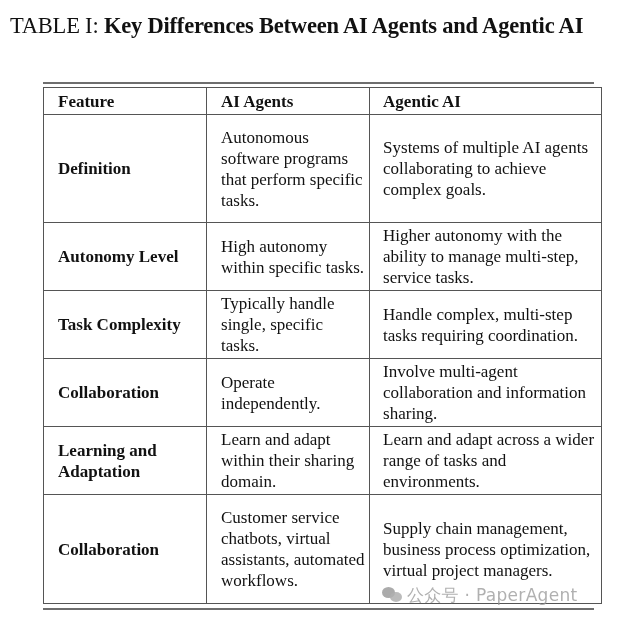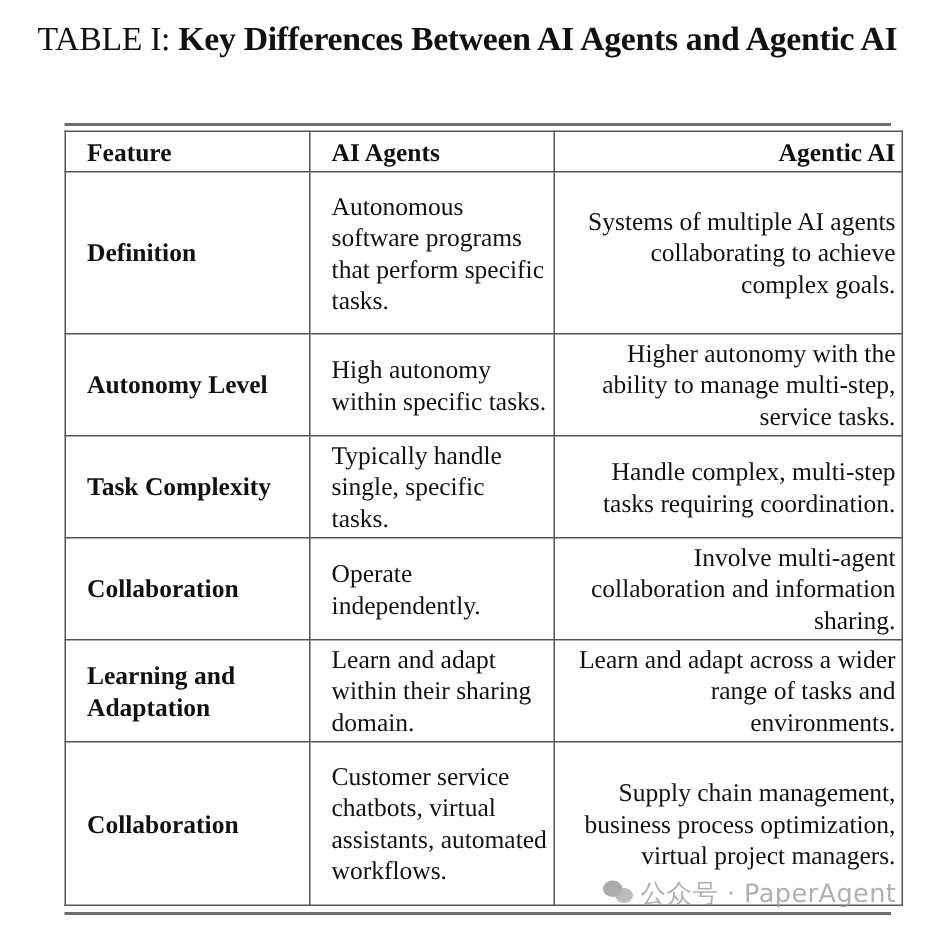--- a/index.html
+++ b/index.html
@@ -1,39 +1,39 @@
 <!DOCTYPE html>
 <html><head>
 <meta charset="utf-8">
 <style>
   html, body { margin:0; padding:0; background:#ffffff; }
   body { width:620px; height:620px; position:relative; overflow:hidden;
          font-family:"Liberation Serif", "DejaVu Serif", serif; color:#111; }
-  .caption { position:absolute; left:25px; top:12px; width:595px;
+  .caption { position:absolute; left:10px; top:12px; width:595px;
              font-size:22.5px; line-height:27px; letter-spacing:-0.2px; }
   .caption .lead { font-weight:normal; }
   .caption .title { font-weight:bold; }
   .rule { position:absolute; left:43px; width:551px; height:2px; background:#6e6e6e; }
   .rule.top { top:82px; }
   .rule.bottom { top:608px; }
   table { position:absolute; left:43px; top:87px; width:559px;
           border-collapse:collapse; font-size:17px; line-height:21px; }
   td, th { border:1.5px solid #555; padding:0 6px 0 14px; vertical-align:middle; text-align:left; }
   th { font-weight:bold; height:26px; }
   td.feat { font-weight:bold; padding-left:14px; }
   td.c2, th.c2 { padding-right:4px; }
-  td.c3, th.c3 { padding-left:13px; padding-right:4px;text-align:right; }
+  td.c3, th.c3 { padding-left:13px; padding-right:4px; }
   col.c1 { width:161px; } col.c2 { width:161px; } col.c3 { width:229px; }
   tr.r0 td { height:107px; }
   tr.r1 td { height:67px; }
   tr.r2 td { height:67px; }
   tr.r3 td { height:67px; }
   tr.r4 td { height:67px; }
   tr.r5 td { height:108px; }
-  .watermark { position:absolute; left:402px; top:584px; font-family:"DejaVu Sans", sans-serif;
+  .watermark { position:absolute; left:382px; top:584px; font-family:"DejaVu Sans", sans-serif;
                font-size:17px; color:rgba(150,150,150,0.75); letter-spacing:0.3px; white-space:nowrap; }
   .watermark .wc { display:inline-block; width:20px; height:15px; position:relative; vertical-align:-1px; margin-right:5px; }
   .watermark .wc span { position:absolute; border-radius:50%; background:rgba(150,150,150,0.8); }
 </style>
 </head>
 <body>
 
 <div class="caption">
   <span class="lead">TABLE I:</span>
   <span class="title">Key Differences Between AI Agents and Agentic AI</span>

